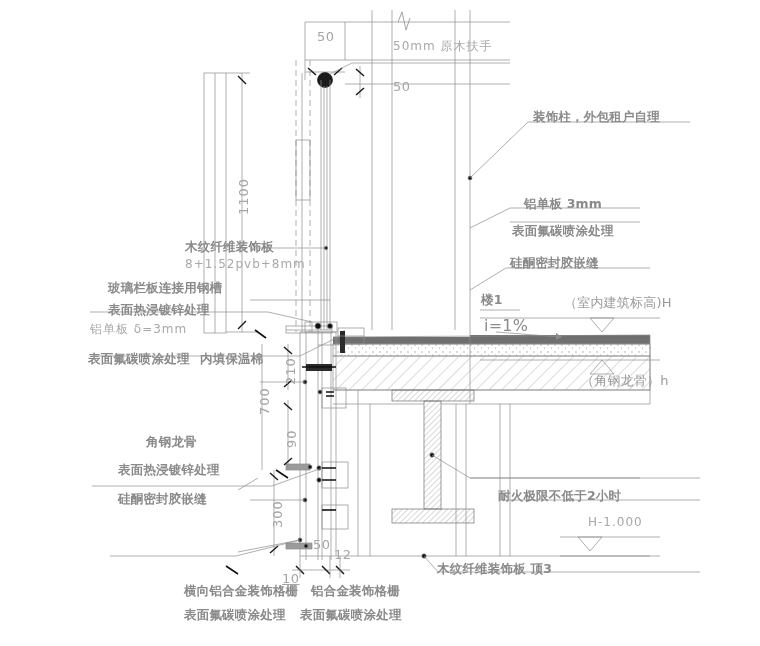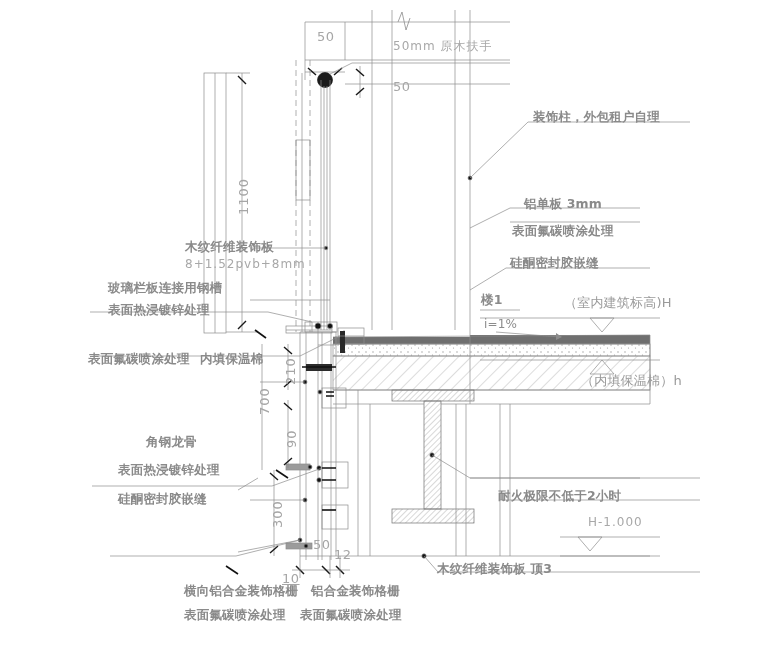--- a/index.html
+++ b/index.html
@@ -7,21 +7,21 @@
   #sheet{position:relative;width:760px;height:646px;background:#fff;overflow:hidden;}
   #sheet svg{position:absolute;left:0;top:0;}
   .lbl{position:absolute;color:#8c8c8c;font-size:12.5px;line-height:1.05;
        white-space:nowrap;letter-spacing:.2px;}
   .lbl.cjk{font-family:"DejaVu Sans","Liberation Sans",sans-serif;color:#8a8a8a;font-size:12.5px;font-weight:bold;}
   .lbl.big{font-size:12px;color:#a8a8a8;letter-spacing:1px;}
   .lbl.dim{color:#a6a6a6;font-size:13px;letter-spacing:.5px;}
   .lbl.dimv{color:#a6a6a6;font-size:13px;letter-spacing:1px;
             transform-origin:left top;transform:rotate(-90deg);}
   .lbl.elev{color:#9a9a9a;font-size:13px;}
-  .lbl.small{font-size:12px;}
+  .lbl.small{font-size:16px;}
 </style>
 </head>
 <body>
 
 <div id="sheet">
 
 <svg width="760" height="646" viewBox="0 0 760 646">
   <defs>
     <pattern id="hatch45" width="9" height="9" patternUnits="userSpaceOnUse" patternTransform="rotate(45)">
       <line x1="0" y1="0" x2="0" y2="9" stroke="#a8a8a8" stroke-width="0.8"></line>
@@ -242,20 +242,21 @@
 <div class="lbl cjk" style="left:510px;top:256px;">硅酮密封胶嵌缝</div>
 
 <div class="lbl dimv" style="left:237px;top:215px;">1100</div>
 
 <div class="lbl cjk" style="left:185px;top:240px;">木纹纤维装饰板</div>
 <div class="lbl big" style="left:185px;top:258px;">8+1.52pvb+8mm</div>
 
 <div class="lbl cjk" style="left:108px;top:281px;">玻璃栏板连接用钢槽</div>
 <div class="lbl cjk" style="left:108px;top:303px;">表面热浸镀锌处理</div>
 
+<div class="lbl big" style="left:90px;top:323px;">铝单板  δ=3mm</div>
 <div class="lbl cjk" style="left:88px;top:352px;">表面氟碳喷涂处理</div>
 <div class="lbl cjk" style="left:200px;top:352px;">内填保温棉</div>
 
 <div class="lbl dimv" style="left:284px;top:385px;">210</div>
 <div class="lbl dimv" style="left:258px;top:415px;">700</div>
 <div class="lbl dimv" style="left:285px;top:448px;">90</div>
 <div class="lbl dimv" style="left:271px;top:528px;">300</div>
 
 <div class="lbl cjk" style="left:146px;top:435px;">角钢龙骨</div>
 <div class="lbl cjk" style="left:118px;top:463px;">表面热浸镀锌处理</div>
@@ -274,16 +275,16 @@
 <div class="lbl cjk" style="left:300px;top:608px;">表面氟碳喷涂处理</div>
 
 <div class="lbl cjk" style="left:498px;top:489px;">耐火极限不低于2小时</div>
 
 <div class="lbl cjk" style="left:437px;top:562px;">木纹纤维装饰板  顶3</div>
 
 <div class="lbl cjk" style="left:481px;top:293px;">楼1</div>
 <div class="lbl small" style="left:484px;top:318px;">i=1%</div>
 
 <div class="lbl elev" style="left:564px;top:296px;">（室内建筑标高)H</div>
-<div class="lbl elev" style="left:581px;top:374px;">（内填保温棉）h</div>
+<div class="lbl elev" style="left:581px;top:374px;">（角钢龙骨）h</div>
 <div class="lbl big" style="left:588px;top:516px;">H-1.000</div>
 
 </div>
 
 </body></html>

